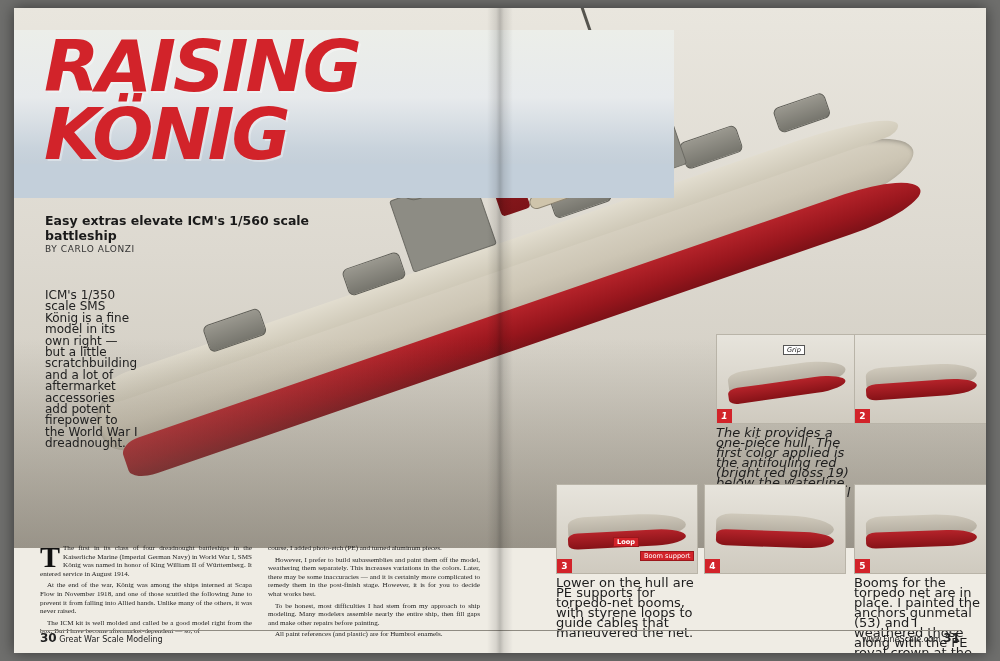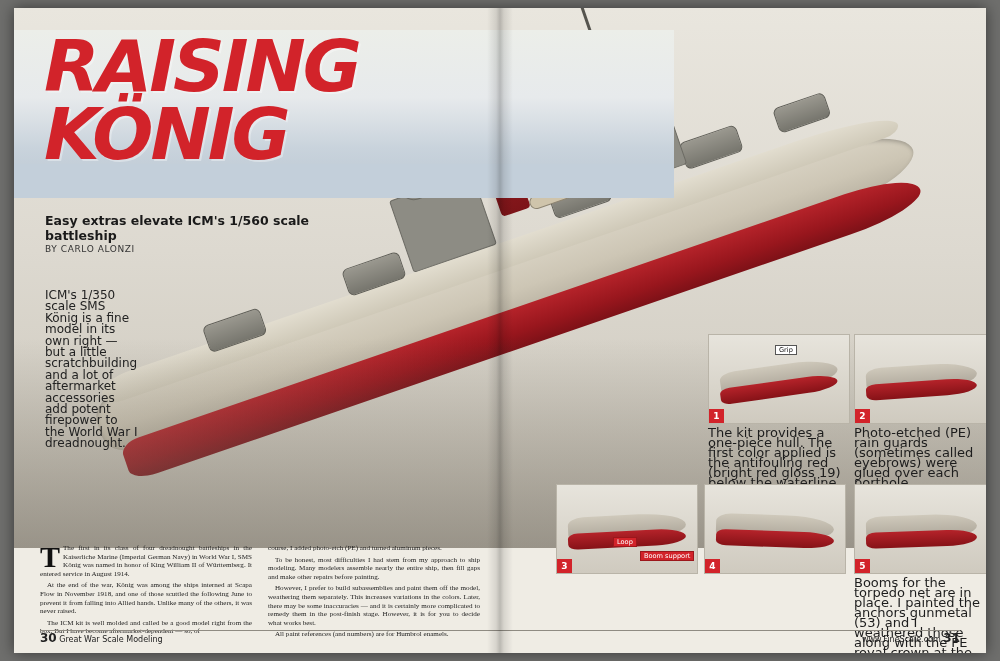--- a/index.html
+++ b/index.html
@@ -219,55 +219,55 @@
     <div class="caption-lead">ICM's 1/350 scale SMS König is a fine model in its own right — but a little scratchbuilding and a lot of aftermarket accessories add potent firepower to the World War I dreadnought.</div>
 
     <div class="bodycols">
       <div class="col">
         <p class="first"><span class="dropcap">T</span><span>The first in its class of four dreadnought battleships in the Kaiserliche Marine (Imperial German Navy) in World War I, SMS König was named in honor of King William II of Württemberg. It entered service in August 1914.</span></p>
         <p>At the end of the war, König was among the ships interned at Scapa Flow in November 1918, and one of those scuttled the following June to prevent it from falling into Allied hands. Unlike many of the others, it was never raised.</p>
         <p>The ICM kit is well molded and called be a good model right from the box. But I have become aftermarket-dependent — so, of</p>
       </div>
       <div class="col">
         <p class="first">course, I added photo-etch (PE) and turned aluminum pieces.</p>
+        <p>However, I prefer to build subassemblies and paint them off the model, weathering them separately. This increases variations in the colors. Later, there may be some inaccuracies — and it is certainly more complicated to remedy them in the post-finish stage. However, it is for you to decide what works best.</p>
         <p>To be honest, most difficulties I had stem from my approach to ship modeling. Many modelers assemble nearly the entire ship, then fill gaps and make other repairs before painting.</p>
-        <p>However, I prefer to build subassemblies and paint them off the model, weathering them separately. This increases variations in the colors. Later, there may be some inaccuracies — and it is certainly more complicated to remedy them in the post-finish stage. However, it is for you to decide what works best.</p>
-        <p>All paint references (and numbers) are for Humbrol enamels.</p>
+        <p>All paint references (and plastic) are for Humbrol enamels.</p>
       </div>
     </div>
 
     <div class="steps">
 
-      <div class="stepbox" style="left:4px;top:0;width:140px;">
+      <div class="stepbox" style="left:12px;top:0;width:140px;font-style:italic;">
         <div class="photo">
           <div class="ph-hull"></div>
           <div class="ph-hull red"></div>
           <div class="calloutlabel" style="left:66px;top:10px;">Grip</div>
           <div class="stepnum">1</div>
         </div>
         <div class="stepcap">The kit provides a one-piece hull. The first color applied is the antifouling red (bright red gloss 19) below the waterline. I glued a plastic oval inside to make it easier to handle.</div>
       </div>
 
       <div class="stepbox" style="left:150px;top:0;width:132px;">
         <div class="photo">
           <div class="ph-hull" style="transform:rotate(-4deg);"></div>
           <div class="ph-hull red" style="transform:rotate(-4deg);"></div>
           <div class="stepnum">2</div>
         </div>
-        <div class="stepcap">Photo-etched (PE) rain guards (sometimes called eyebrows) were glued over each porthole.</div>
       </div>
 
       <div class="stepbox" style="left:-148px;top:150px;width:140px;">
         <div class="photo">
           <div class="ph-hull" style="transform:rotate(-3deg);"></div>
           <div class="ph-hull red" style="transform:rotate(-3deg);"></div>
-          <div class="calloutlabel red" style="left:56px;top:52px;">Loop</div>
+          <div class="calloutlabel red" style="left:56px;top:52px;font-weight:bold;">Loop</div>
           <div class="calloutlabel red" style="left:83px;top:66px;">Boom support</div>
           <div class="stepnum">3</div>
         </div>
+        <div class="stepcap">Lower on the hull are PE supports for torpedo-net booms, with styrene loops to guide cables that maneuvered the net.</div>
       </div>
 
       <div class="stepbox" style="left:0;top:150px;width:140px;">
         <div class="photo">
           <div class="ph-hull" style="transform:rotate(2deg);"></div>
           <div class="ph-hull red" style="transform:rotate(2deg);"></div>
           <div class="stepnum">4</div>
         </div>
       </div>
 

